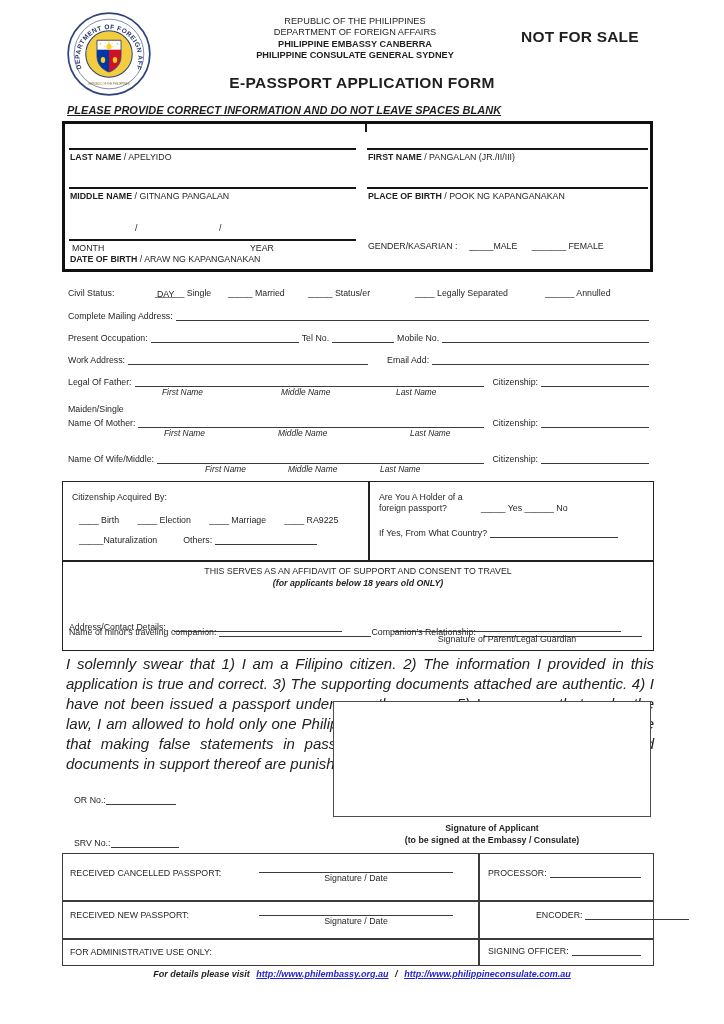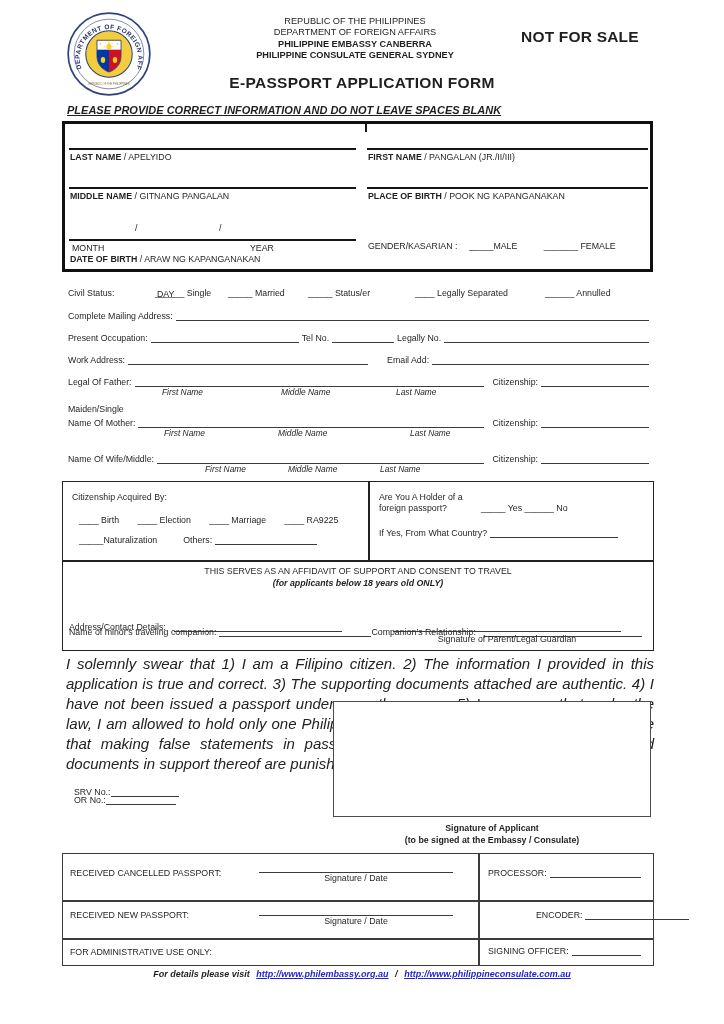--- a/index.html
+++ b/index.html
@@ -103,21 +103,21 @@
     <div class="t" style="left:154px;top:99px;">/</div>
     <div class="hl" style="left:4px;top:115px;width:287px;"></div>
     <div class="t" style="left:7px;top:119px;">MONTH</div>
     <div class="t" style="left:92px;top:119px;margin-top:46px;">DAY</div>
     <div class="t" style="left:185px;top:119px;">YEAR</div>
     <div class="t" style="left:5px;top:130px;"><span class="b">DATE OF BIRTH</span><span> / ARAW NG KAPANGANAKAN</span></div>
 
     <div class="t" style="left:303px;top:117px;">
       <span>GENDER/KASARIAN :</span>
       <span style="margin-left:9px;">_____MALE</span>
-      <span style="margin-left:24px;">_______ FEMALE</span>
+      <span style="margin-left:12px;">_______ FEMALE</span>
     </div>
   </div>
 
   <div class="t" style="left:68px;top:288px;width:584px;">
     <span style="position:absolute;left:0;">Civil Status:</span>
     <span style="position:absolute;left:87px;">______ Single</span>
     <span style="position:absolute;left:160px;">_____ Married</span>
     <span style="position:absolute;left:240px;">_____ Status/er</span>
     <span style="position:absolute;left:347px;">____ Legally Separated</span>
     <span style="position:absolute;left:477px;">______ Annulled</span>
@@ -126,21 +126,21 @@
   <div class="frow" style="left:68px;top:309px;width:584px;">
     <span>Complete Mailing Address:</span>
     <span class="fill grow"></span>
   </div>
 
   <div class="frow" style="left:68px;top:331px;width:584px;">
     <span>Present Occupation:</span>
     <span class="fill" style="width:148px;"></span>
     <span>Tel No.</span>
     <span class="fill" style="width:62px;"></span>
-    <span>Legally No.</span>
+    <span>Mobile No.</span>
     <span class="fill grow"></span>
   </div>
 
   <div class="frow" style="left:68px;top:353px;width:584px;">
     <span>Work Address:</span>
     <span class="fill" style="width:240px;"></span>
     <span style="margin-left:16px;">Email Add:</span>
     <span class="fill grow"></span>
   </div>
 
@@ -216,21 +216,21 @@
     <div style="position:absolute;left:330px;top:142px;width:228px;height:7px;border-bottom:1px solid #3b3b3b;"></div>
     <div class="t ctr" style="left:330px;top:152px;width:228px;">Signature of Parent/Legal Guardian</div>
   </div>
 
   <div class="oath">I solemnly swear that 1) I am a Filipino citizen.  2) The information I provided in this application is true and correct.  3) The supporting documents attached are authentic.  4) I have not been issued a passport under any other name.  5) I am aware that under the law, I am allowed to hold only one Philippine passport at any given time.  6) I am aware that making false statements in passport application furnishing falsified or forged documents in support thereof are punishable by law.</div>
 
   <div class="frow" style="left:74px;top:793px;">
     <span>OR No.:</span>
     <span class="fill" style="width:70px;margin-left:0;"></span>
   </div>
-  <div class="frow" style="left:74px;top:785px;">
+  <div class="frow" style="left:74px;top:836px;">
     <span>SRV No.:</span>
     <span class="fill" style="width:68px;margin-left:0;"></span>
   </div>
 
   <div class="sig-rect"></div>
   <div class="t ctr b" style="left:333px;top:823px;width:318px;">Signature of Applicant</div>
   <div class="t ctr b" style="left:333px;top:835px;width:318px;">(to be signed at the Embassy / Consulate)</div>
 
   <div class="admin">
     <div class="cdiv"></div>

